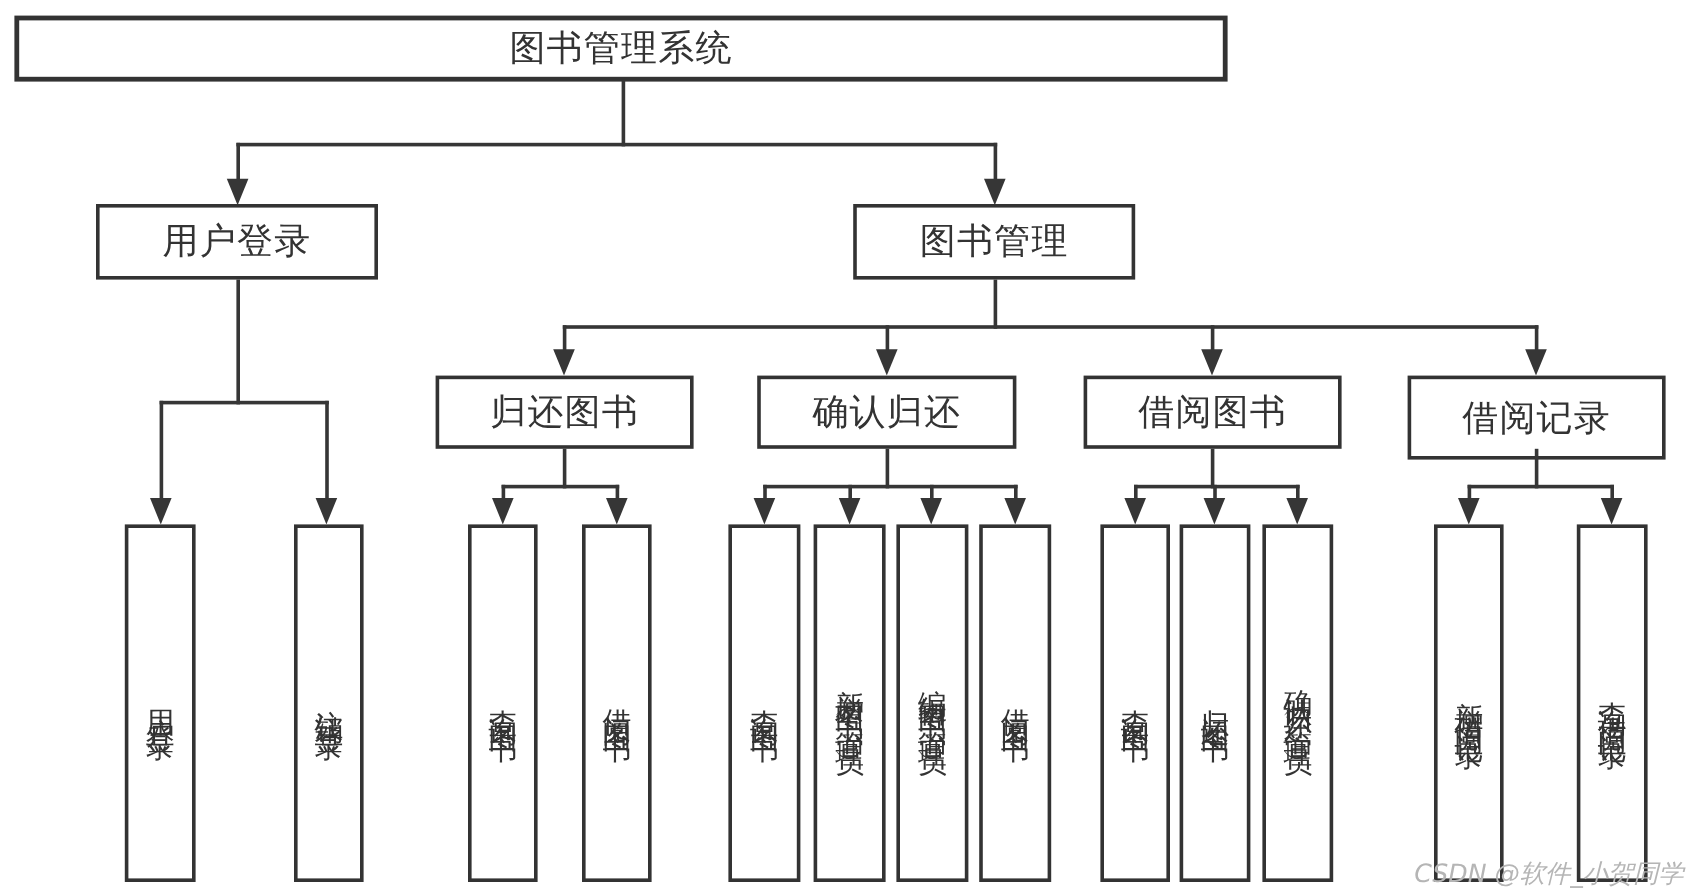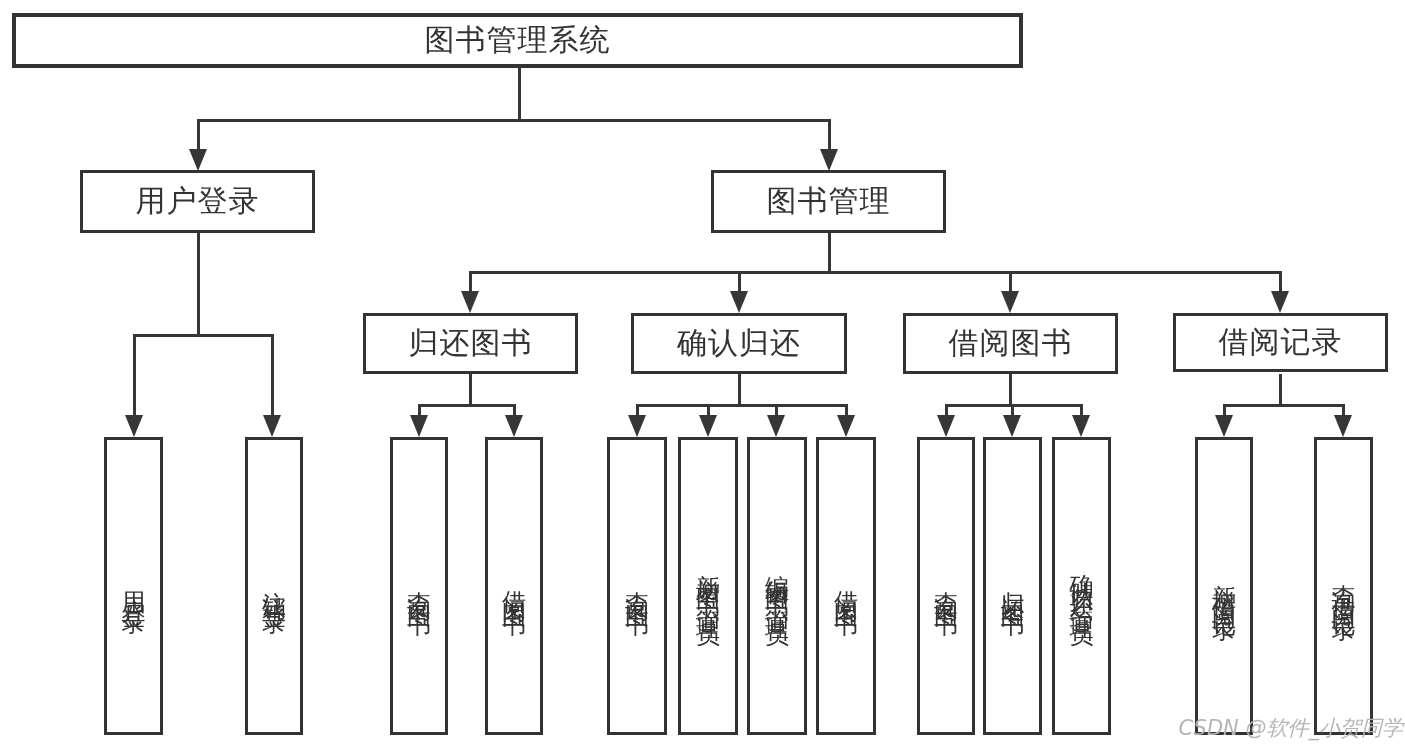--- a/index.html
+++ b/index.html
@@ -75,21 +75,21 @@
 
   <div class="box hbox" style="left:363px;top:313px;width:215px;height:61px">
     <span>归还图书</span>
   </div>
   <div class="box hbox" style="left:631px;top:313px;width:216px;height:61px">
     <span>确认归还</span>
   </div>
   <div class="box hbox" style="left:903px;top:313px;width:215px;height:61px">
     <span>借阅图书</span>
   </div>
-  <div class="box hbox" style="left:1173px;top:313px;width:215px;height:59px">
+  <div class="box hbox" style="left:1173px;top:313px;width:215px;height:70px">
     <span>借阅记录</span>
   </div>
 
   <div class="line vline" style="left:469px;top:374px;height:33px"></div>
   <div class="line hline" style="left:418px;top:404px;width:98px"></div>
   <div class="line vline" style="left:418px;top:404px;height:15px"></div>
   <div class="arrow" style="left:410px;top:415px"></div>
   <div class="line vline" style="left:513px;top:404px;height:15px"></div>
   <div class="arrow" style="left:505px;top:415px"></div>
 

